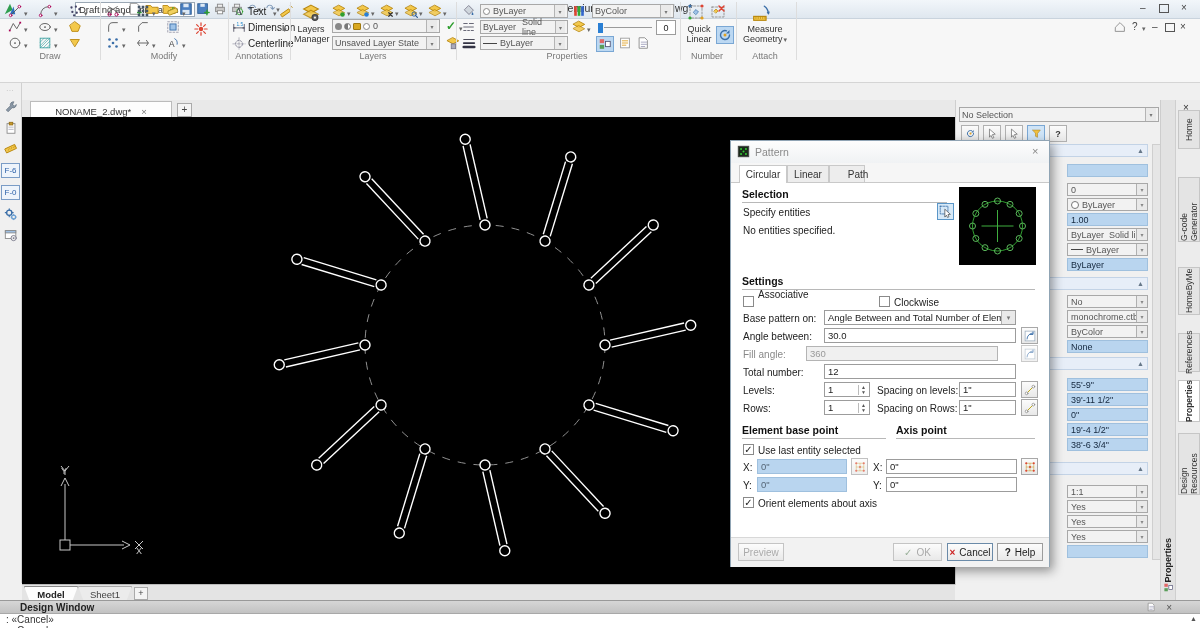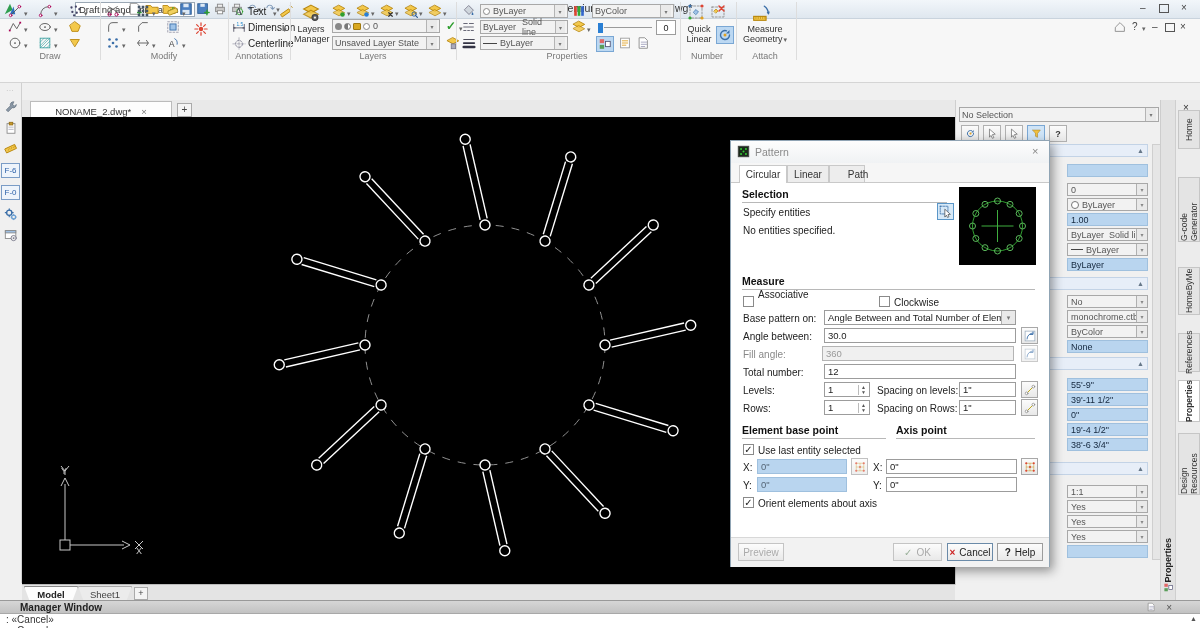--- a/index.html
+++ b/index.html
@@ -710,21 +710,21 @@
 
   <div id="sheetbar" class="abs">
     <div class="stab" style="left:2px;width:52px;background:#fdfdfd;border:1px solid #888;font-weight:bold;">Model</div>
     <div class="stab" style="left:56px;width:52px;background:#ececec;border:1px solid #aaa;color:#444;">Sheet1</div>
     <div class="abs" style="left:112px;top:2px;width:12px;height:11px;border:1px solid #aaa;background:#f4f4f4;text-align:center;line-height:10px;font-size:9px;color:#444;">+</div>
   </div>
   <div class="abs" style="left:955px;top:585px;width:220px;height:15px;background:#f0f0f0;"></div>
 
   <div id="cmdwin" class="abs">
     <div id="cmdhdr">
-      <span>Manager Window</span>
+      <span>Design Window</span>
       <span style="margin-left:auto;margin-right:28px;display:flex;gap:10px;font-weight:normal;color:#555;">
         <span class="ic" style="width:10px;height:10px;">
             <svg viewBox="0 0 16 16" fill="none" stroke-linecap="round">
               <path d="M4 2h6l3 3v9H4z" fill="#fff" stroke="#888"></path>
               <path d="M6 7h6M6 9.5h6M6 12h4" stroke="#88a" stroke-width=".8"></path>
             </svg>
           </span>
         <span>×</span>
       </span>
     </div>
@@ -939,21 +939,21 @@
         <circle cx="60.15063509461097" cy="51.49999999999999" r="3" stroke="#5cb85c" fill="none" stroke-width="1"></circle>
         <circle cx="51" cy="60.65063509461097" r="3" stroke="#5cb85c" fill="none" stroke-width="1"></circle>
         <circle cx="38.5" cy="64" r="3" stroke="#5cb85c" fill="none" stroke-width="1"></circle>
         <circle cx="26.000000000000007" cy="60.65063509461097" r="3" stroke="#5cb85c" fill="none" stroke-width="1"></circle>
         <circle cx="16.84936490538904" cy="51.500000000000014" r="3" stroke="#5cb85c" fill="none" stroke-width="1"></circle>
         <circle cx="13.5" cy="39.00000000000001" r="3" stroke="#5cb85c" fill="none" stroke-width="1"></circle>
         <circle cx="16.849364905389034" cy="26.499999999999996" r="3" stroke="#5cb85c" fill="none" stroke-width="1"></circle>
         <circle cx="25.99999999999999" cy="17.34936490538904" r="3" stroke="#5cb85c" fill="none" stroke-width="1"></circle>
       </svg>
 
-    <div class="dhdr" style="left:11px;top:134px;">Measure</div>
+    <div class="dhdr" style="left:11px;top:134px;">Settings</div>
     <div class="dhr" style="left:11px;top:148px;width:293px;"></div>
     <span class="chk" style="left:12px;top:155px;"></span>
     <div class="dlbl" style="left:27px;top:148px;">Associative</div>
     <span class="chk" style="left:148px;top:155px;"></span>
     <div class="dlbl" style="left:163px;top:156px;">Clockwise</div>
 
     <div class="dlbl" style="left:12px;top:172px;">Base pattern on:</div>
     <div class="din" style="left:93px;top:169px;width:192px;padding-right:14px;">
       <span style="white-space:nowrap;overflow:hidden;">Angle Between and Total Number of Elements</span>
       <span class="pcar" style="position:absolute;right:0;top:0;bottom:0;width:13px;border-left:1px solid #b0b0b0;background:#e9e9e9;color:#777;font-size:7px;display:flex;align-items:center;justify-content:center;">▾</span>
@@ -965,21 +965,21 @@
         <span class="ic" style="width:12px;height:12px;">
           <svg viewBox="0 0 16 16" fill="none" stroke-linecap="round">
             <rect x="1.5" y="1.5" width="13" height="13" fill="#fff" stroke="#9ab"></rect>
             <path d="M4 12A8 8 0 0 1 12 4" stroke="#3a6ea8" stroke-width="1.2"></path>
             <path d="M12 2.5V6h-3.5" stroke="#3a6ea8" stroke-width="1.2"></path>
           </svg>
         </span>
       </span>
 
     <div class="dlbl" style="left:12px;top:208px;color:#888;">Fill angle:</div>
-    <div class="din dis" style="left:91px;top:205px;width:192px;text-align:center;">360</div>
+    <div class="din dis" style="left:75px;top:205px;width:192px;text-align:center;">360</div>
     <span class="ibtn" style="left:290px;top:204px;opacity:.6;">
         <span class="ic" style="width:12px;height:12px;">
           <svg viewBox="0 0 16 16" fill="none" stroke-linecap="round">
             <rect x="1.5" y="1.5" width="13" height="13" fill="#fff" stroke="#9ab"></rect>
             <path d="M4 12A8 8 0 0 1 12 4" stroke="#3a6ea8" stroke-width="1.2"></path>
             <path d="M12 2.5V6h-3.5" stroke="#3a6ea8" stroke-width="1.2"></path>
           </svg>
         </span>
       </span>
 

